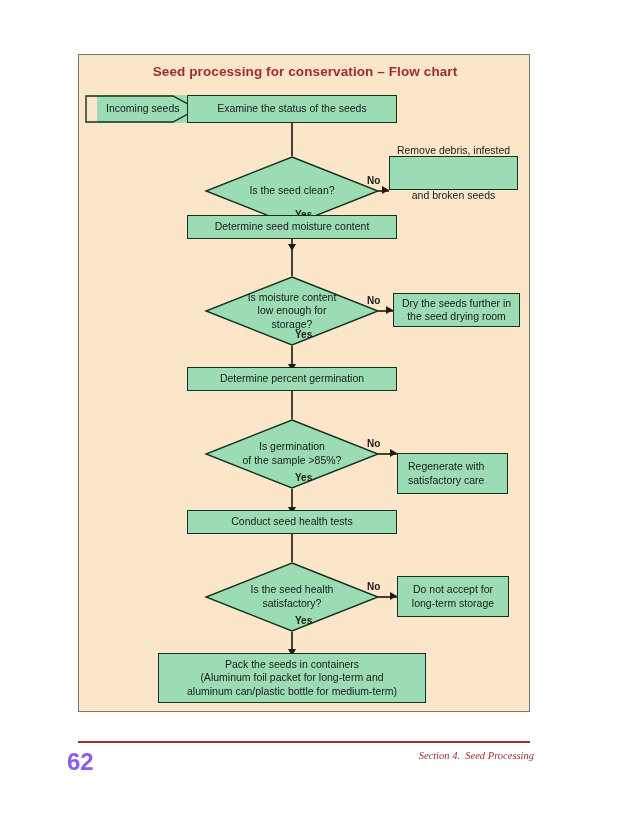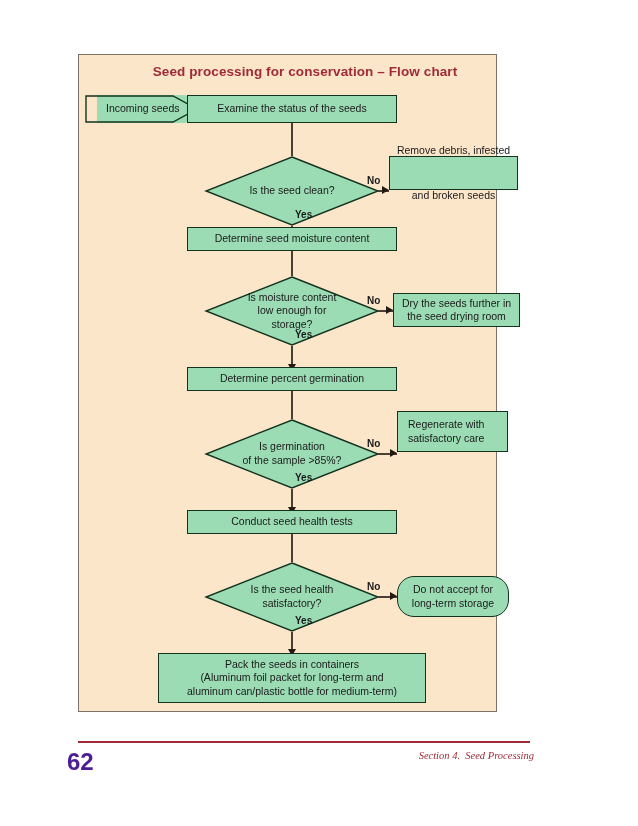--- a/index.html
+++ b/index.html
@@ -13,21 +13,21 @@
     position: relative;
     font-family: "Liberation Sans", sans-serif;
     overflow: hidden;
   }
 
   
   #chart-frame {
     position: absolute;
     left: 78px;
     top: 54px;
-    width: 419px;
+    width: 452px;
     height: 658px;
     background: #fce6ca;
     border: 1.5px solid #7d7468;
     box-sizing: border-box;
   }
 
   #chart-title {
     position: absolute;
     left: 0;
     top: 9px;
@@ -141,21 +141,21 @@
     width: 452px;
     height: 2.2px;
     background: #9e2b35;
   }
   #page-number {
     position: absolute;
     left: 67px;
     top: 748px;
     font-size: 24px;
     font-weight: bold;
-    color: #4c1d95;
+    color: #8b5cf6;
     font-family: "Liberation Sans", sans-serif;
   }
   #footer-section {
     position: absolute;
     right: 104px;
     top: 750px;
     font-size: 10.5px;
     font-style: italic;
     color: #9e2b35;
     font-family: "Liberation Serif", serif;
@@ -197,21 +197,21 @@
 
   <div class="node proc" style="left:310px; top:101px; width:129px; height:34px; flex-direction:column;gap:32px;">
     <span>Remove debris, infested</span>
     <span>and broken seeds</span>
   </div>
 
   <div class="vline" style="left:212.3px; top:171px; height:25px;"></div>
   <div class="arrow-down" style="left:208.5px; top:189px;"></div>
   <div class="edge-label" style="left:216px; top:154px;">Yes</div>
 
-  <div class="node proc" style="left:108px; top:172px; width:210px; height:24px;">
+  <div class="node proc" style="left:108px; top:160px; width:210px; height:24px;">
     <span>Determine seed moisture content</span>
   </div>
 
   <div class="vline" style="left:212.3px; top:196px; height:25px;"></div>
 
   <div class="diamond-wrap" style="left:126px; top:221px; width:174px; height:70px;">
     <svg width="174" height="70" viewBox="0 0 174 70">
       <polygon points="87,1 173,35 87,69 1,35" fill="#9bdcb4" stroke="#13331f" stroke-width="1.4"></polygon>
     </svg>
     <div class="diamond-label" style="flex-direction:column;">
@@ -247,21 +247,21 @@
     <div class="diamond-label" style="flex-direction:column;">
       <span>Is germination</span>
       <span>of the sample &gt;85%?</span>
     </div>
   </div>
 
   <div class="hline" style="left:299px; top:398.3px; width:19px;"></div>
   <div class="arrow-right" style="left:311px; top:394.3px;"></div>
   <div class="edge-label" style="left:288px; top:383px;">No</div>
 
-  <div class="node proc left-text" style="left:318px; top:356px; width:111px; height:41px; flex-direction:column; align-items:flex-start; justify-content:center;">
+  <div class="node proc left-text" style="left:318px; top:398px; width:111px; height:41px; flex-direction:column; align-items:flex-start; justify-content:center;">
     <span>Regenerate with</span>
     <span>satisfactory care</span>
   </div>
 
   <div class="vline" style="left:212.3px; top:434px; height:25px;"></div>
   <div class="arrow-down" style="left:208.5px; top:452px;"></div>
   <div class="edge-label" style="left:216px; top:417px;">Yes</div>
 
   <div class="node proc" style="left:108px; top:455px; width:210px; height:24px;">
     <span>Conduct seed health tests</span>
@@ -276,21 +276,21 @@
     <div class="diamond-label" style="flex-direction:column;">
       <span>Is the seed health</span>
       <span>satisfactory?</span>
     </div>
   </div>
 
   <div class="hline" style="left:299px; top:541.3px; width:19px;"></div>
   <div class="arrow-right" style="left:311px; top:537.3px;"></div>
   <div class="edge-label" style="left:288px; top:526px;">No</div>
 
-  <div class="node proc" style="left:318px; top:521px; width:112px; height:41px; flex-direction:column;border-radius:17px;">
+  <div class="node proc" style="left:318px; top:521px; width:112px; height:41px; flex-direction:column;">
     <span>Do not accept for</span>
     <span>long-term storage</span>
   </div>
 
   <div class="vline" style="left:212.3px; top:577px; height:25px;"></div>
   <div class="arrow-down" style="left:208.5px; top:594px;"></div>
   <div class="edge-label" style="left:216px; top:560px;">Yes</div>
 
   <div class="node proc" style="left:79px; top:598px; width:268px; height:50px; flex-direction:column;">
     <span>Pack the seeds in containers</span>

